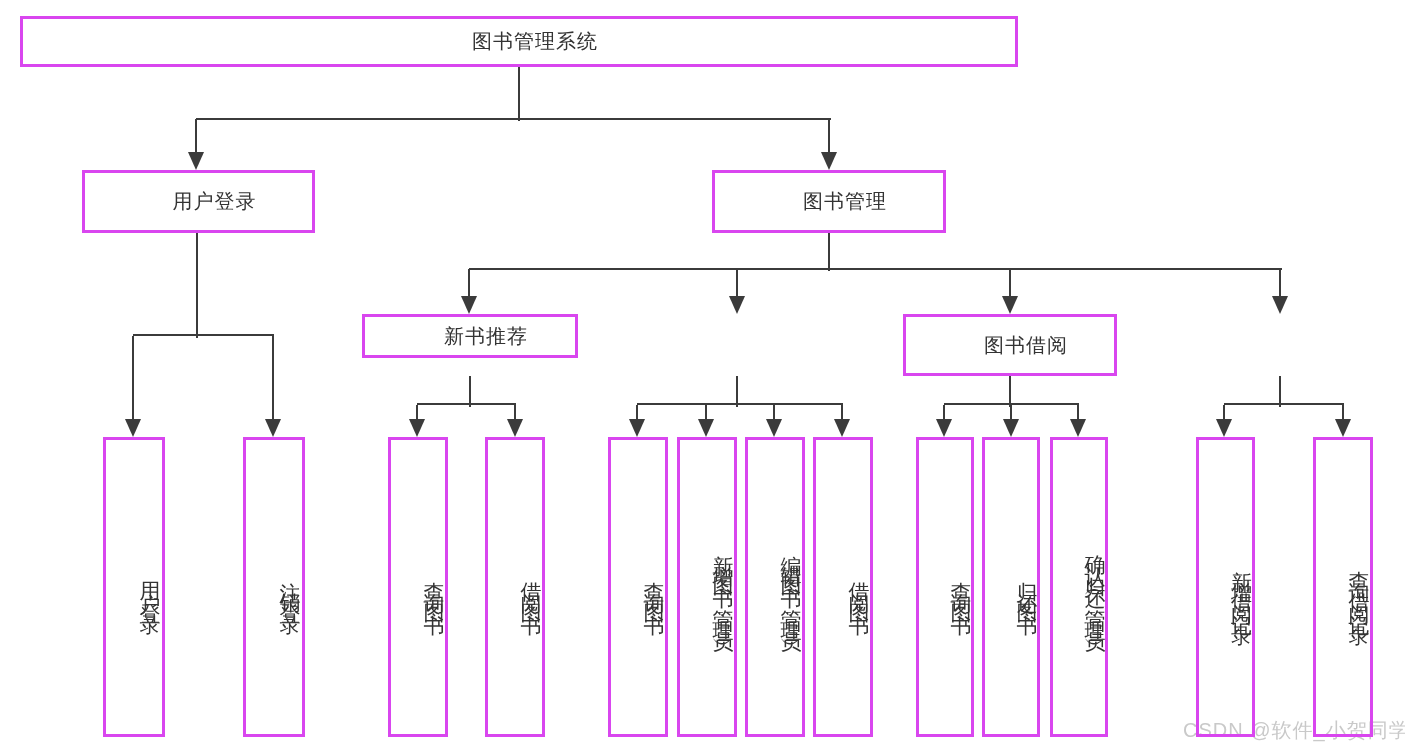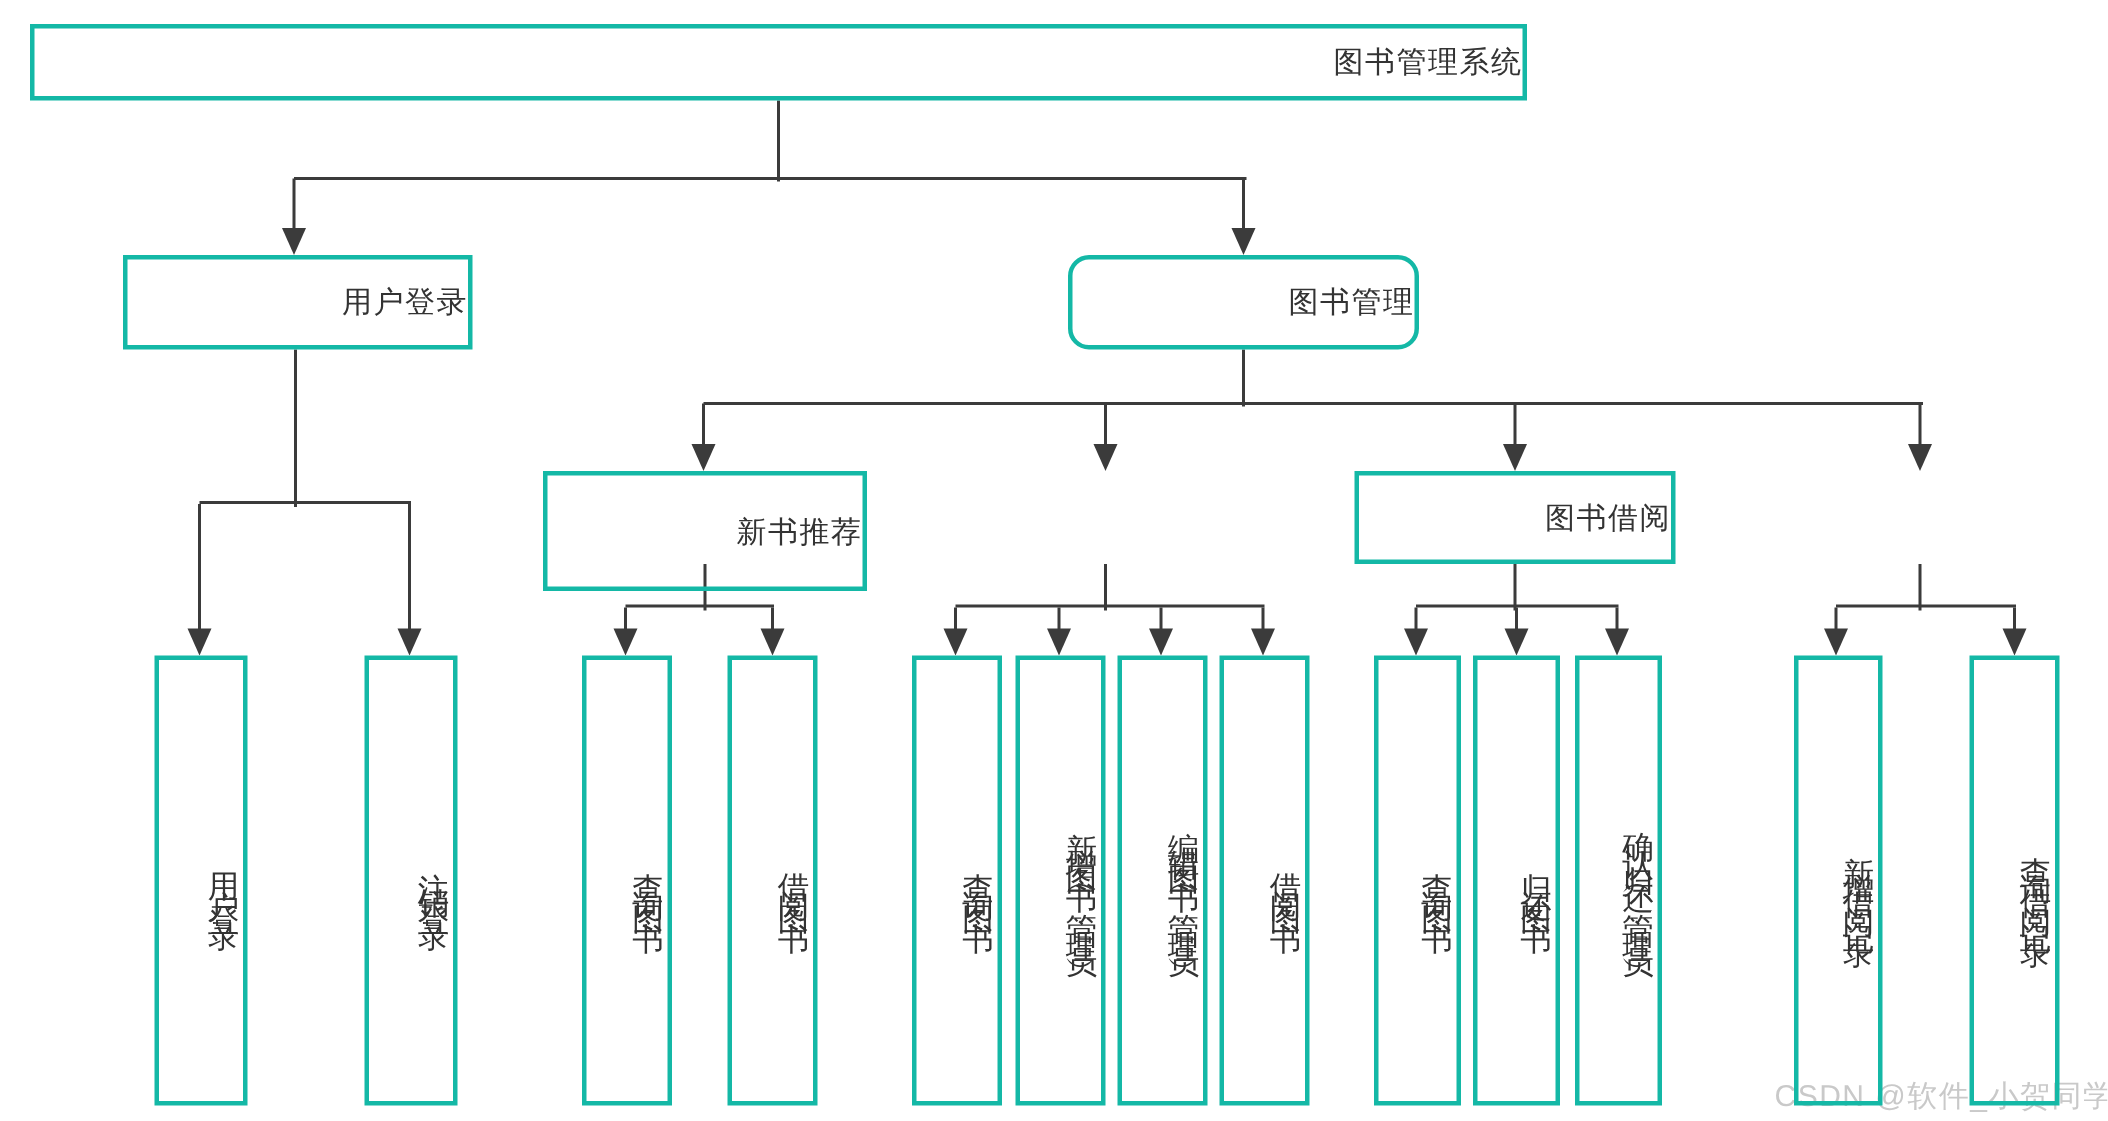--- a/index.html
+++ b/index.html
@@ -10,26 +10,26 @@
   }
   #canvas {
     position: relative;
     width: 1405px;
     height: 747px;
     background: #ffffff;
     overflow: hidden;
   }
   .box {
     position: absolute;
-    border: 3px solid #14b8a6;
+    border: 3px solid #d946ef;
     box-sizing: border-box;
     background: transparent;
     display: flex;
     align-items: center;
-    justify-content: flex-end;
+    justify-content: center;
     color: #333333;
     z-index: 2;
     padding-left: 32px;
   }
   .hbox { font-size: 20px; letter-spacing: 1px; }
   .vbox span {
     writing-mode: vertical-rl;
     text-orientation: mixed;
     font-size: 21px;
     letter-spacing: 11px;
@@ -68,25 +68,25 @@
 
   <div id="watermark">CSDN @软件_小贺同学</div>
 
   <div class="box hbox" style="left:20px; top:16px; width:998px; height:51px;">
     <span>图书管理系统</span>
   </div>
 
   <div class="box hbox" style="left:82px; top:170px; width:233px; height:63px;">
     <span>用户登录</span>
   </div>
-  <div class="box hbox" style="left:712px; top:170px; width:234px; height:63px;border-radius:14px;">
+  <div class="box hbox" style="left:712px; top:170px; width:234px; height:63px;">
     <span>图书管理</span>
   </div>
 
-  <div class="box hbox" style="left:362px; top:314px; width:216px; height:80px;">
+  <div class="box hbox" style="left:362px; top:314px; width:216px; height:44px;">
     <span>新书推荐</span>
   </div>
   <div class="box hbox" style="left:903px; top:314px; width:214px; height:62px;">
     <span>图书借阅</span>
   </div>
 
   <div class="box vbox" style="left:103px; top:437px; width:62px; height:300px;">
     <span>用户登录</span>
   </div>
   <div class="box vbox" style="left:243px; top:437px; width:62px; height:300px;">

